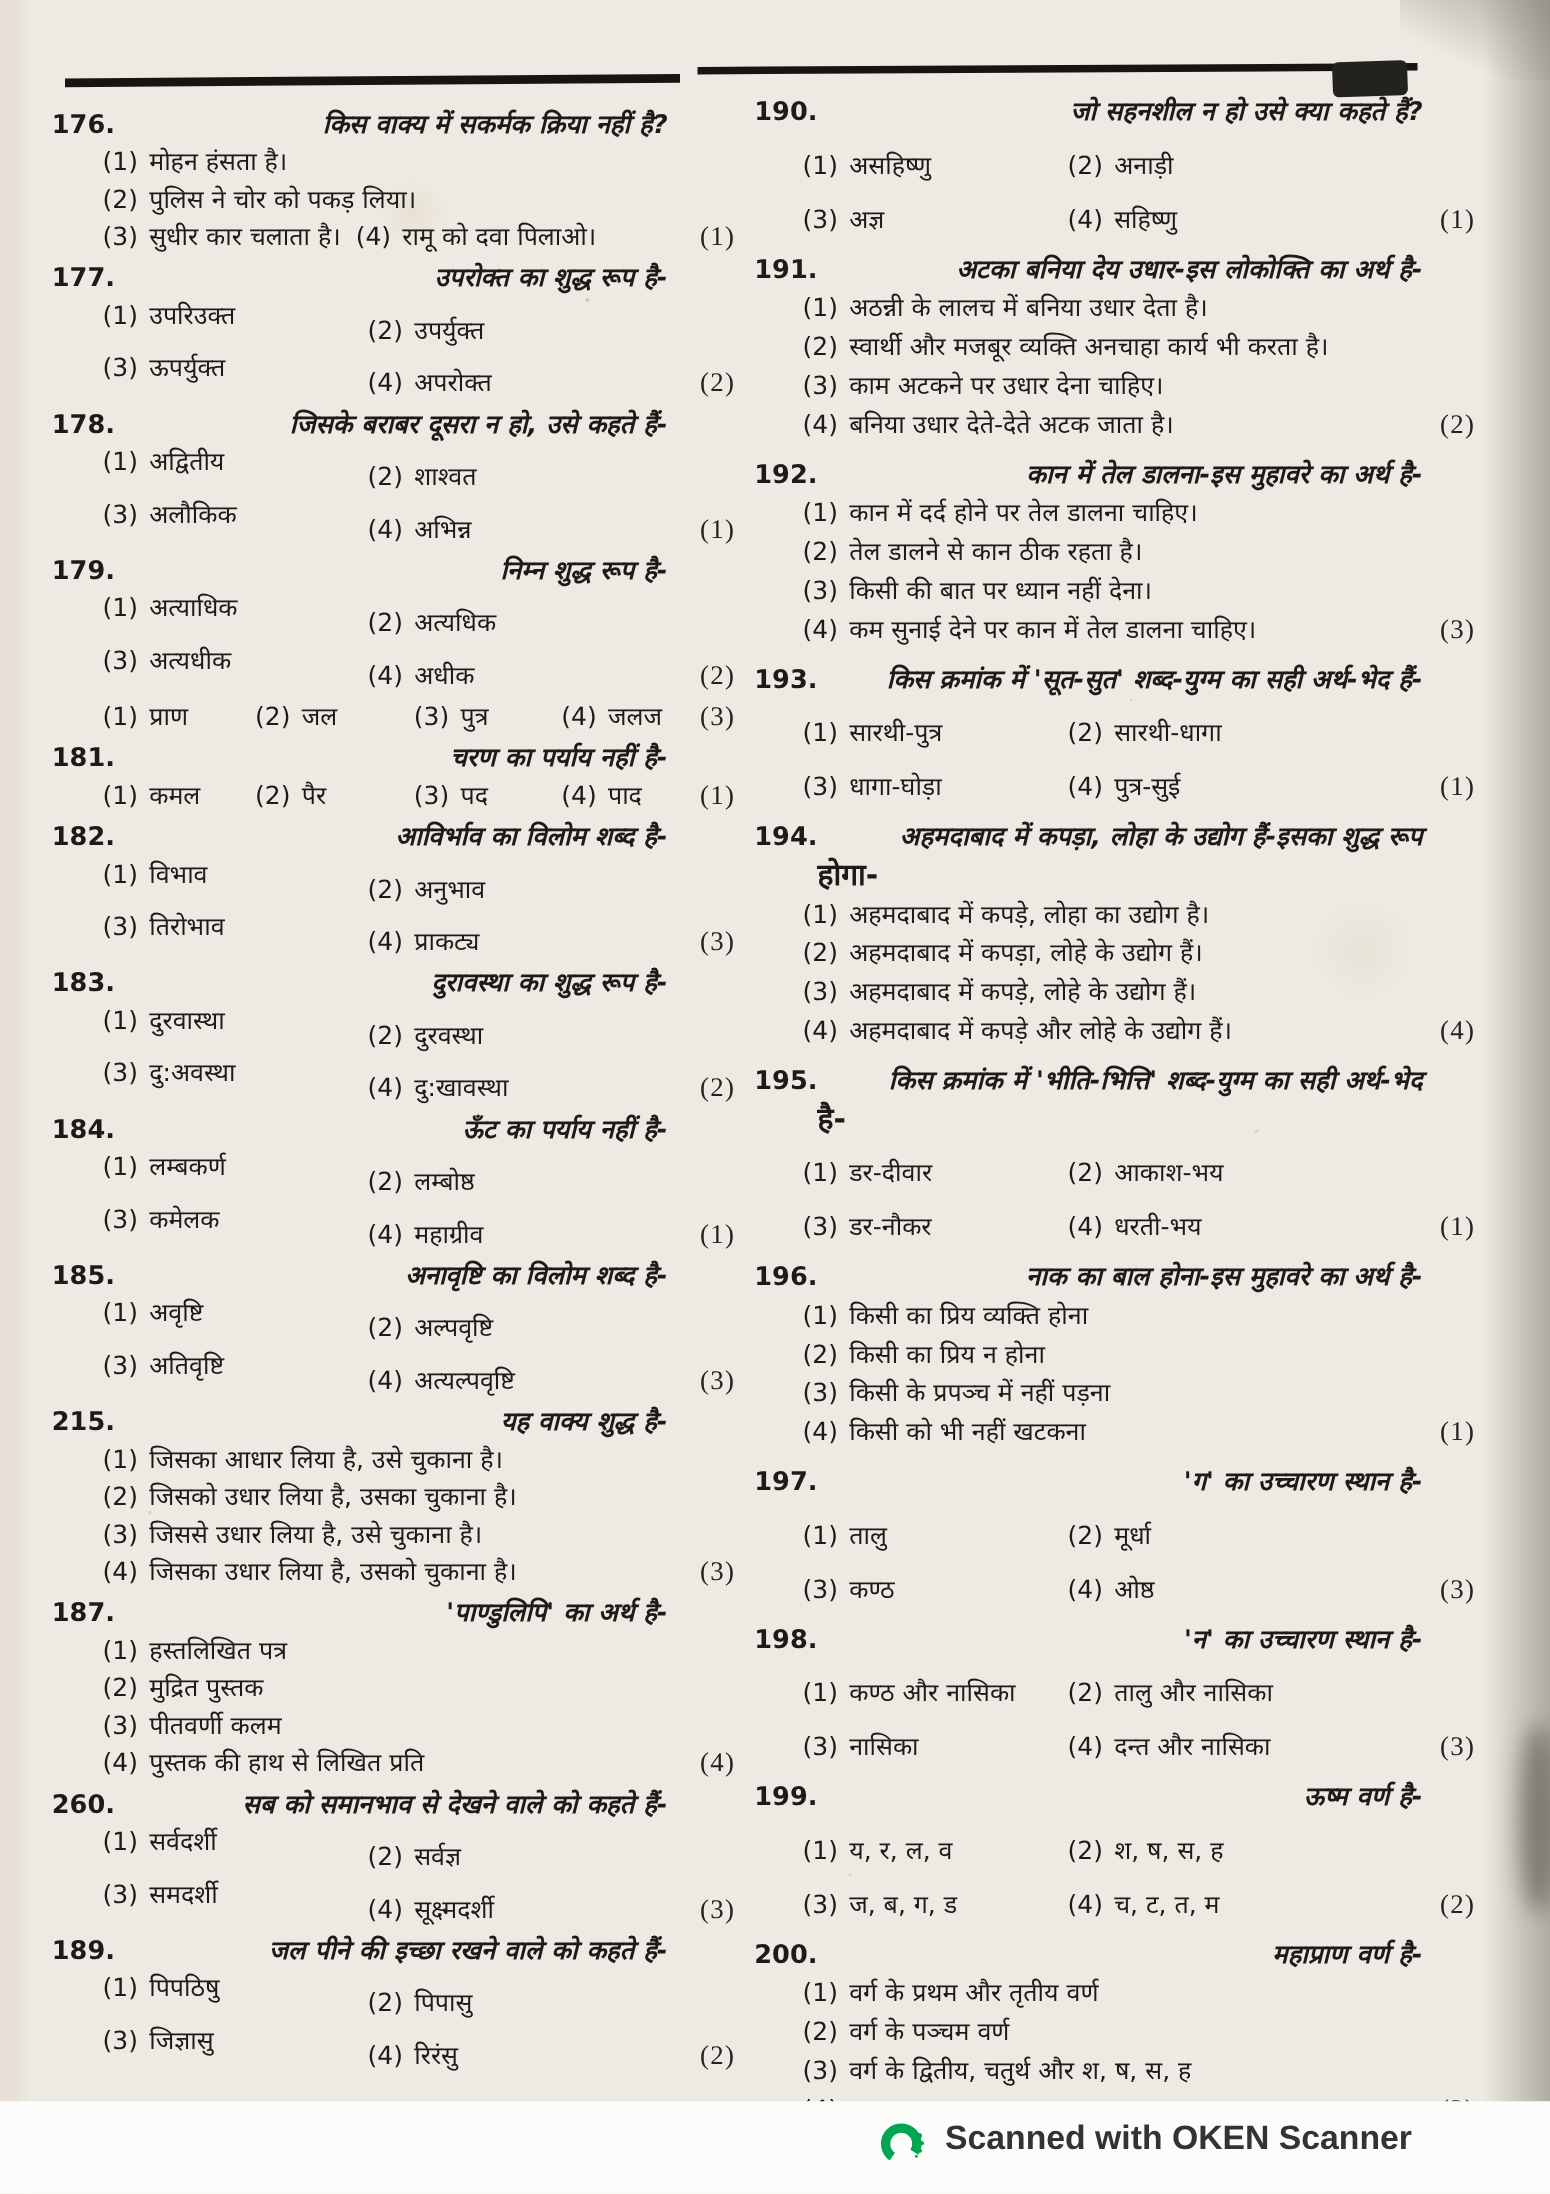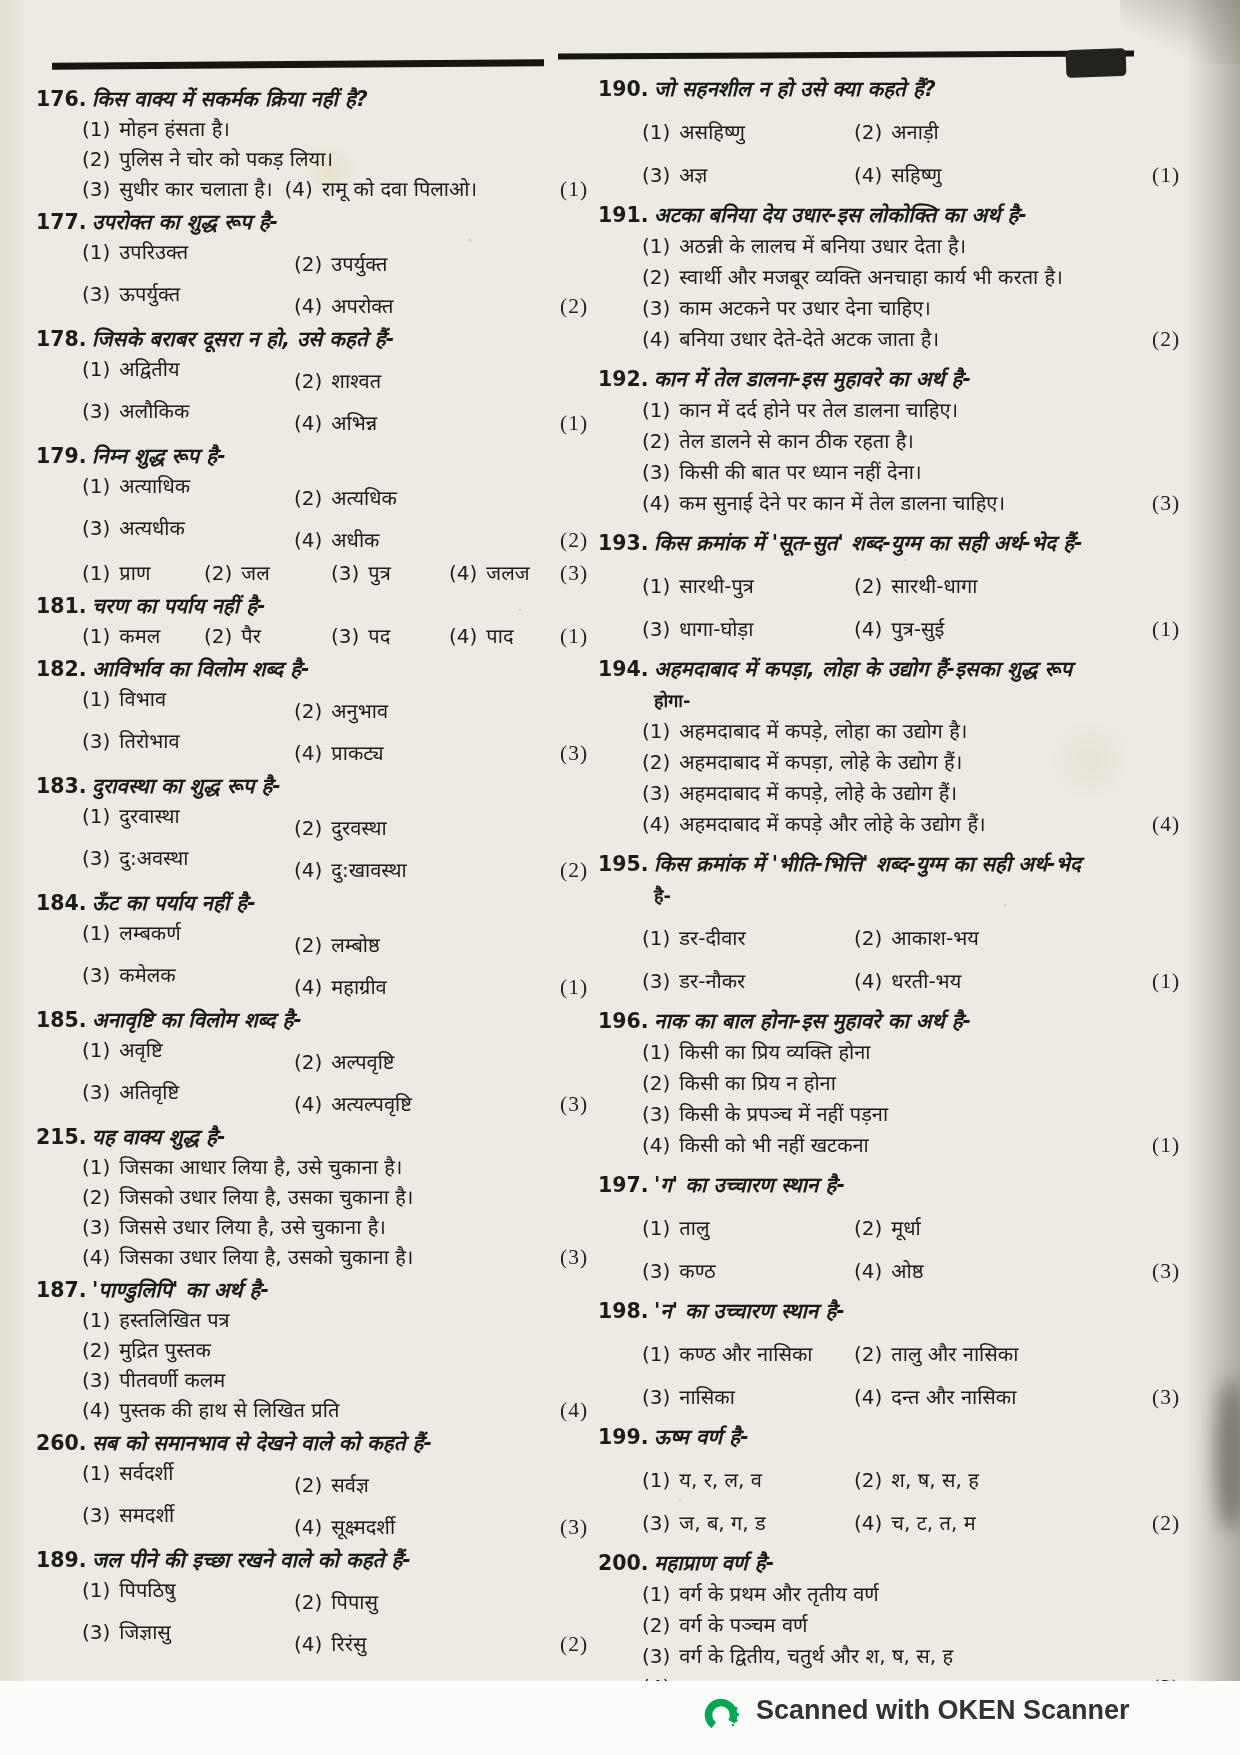--- a/index.html
+++ b/index.html
@@ -29,24 +29,24 @@
   .corner-shadow{position:absolute;top:0;right:0;width:120px;height:64px;
     background:linear-gradient(205deg, rgba(130,125,115,.55), transparent 70%);}
   .right-blob{position:absolute;right:-6px;top:1380px;width:30px;height:150px;background:rgba(85,82,74,.6);filter:blur(9px);border-radius:45%;}
 
   .col{position:absolute;}
   .col-left{left:36px;top:84px;width:498px;}
   .col-right{left:598px;top:74px;width:540px;}
   .col-left .q{line-height:30px;margin-bottom:3px;}
   .col-right .q{line-height:31px;margin-bottom:9px;}
   .q{position:relative;font-size:20px;}
-  .qh{display:flex;font-weight:bold;font-size:20.5px;white-space:nowrap;}
+  .qh{display:flex;font-weight:bold;font-size:20.5px;white-space:nowrap;text-align:right;}
   .qnum{flex:none;width:56px;}
   .qtext{flex:1;font-style:italic;}
-  .qh2{font-weight:bold;font-size:18px;padding-left:56px;}
+  .qh2{font-weight:bold;font-size:24px;padding-left:56px;}
   .orow{display:flex;white-space:nowrap;}
   .col-left .orow{padding-left:46px;}
   .col-right .orow{padding-left:44px;align-items:flex-end;}
   .opt{display:inline-block;}
   .olabel{margin-right:9px;}
   .g2a{width:212px;flex:none;}
   .g2b{flex:1;margin-top:12px;}
   .w4a{width:122px;flex:none;}
   .w4b{width:127px;flex:none;}
   .w4c{width:118px;flex:none;}

